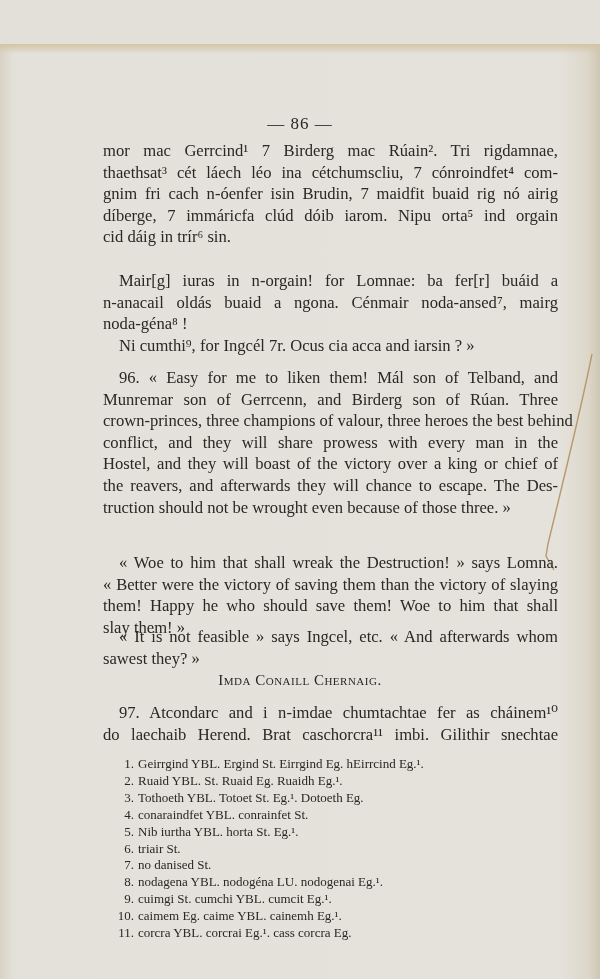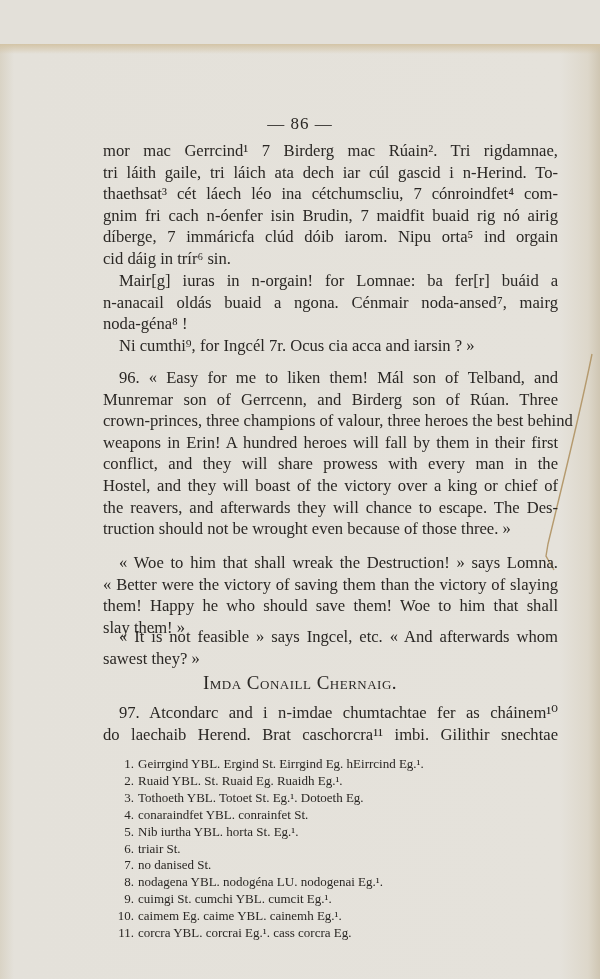--- a/index.html
+++ b/index.html
@@ -29,21 +29,21 @@
   .body {
     position: absolute; left: 103px; width: 455px;
     font-size: 16.6px; line-height: 21.6px;
   }
   .line { white-space: nowrap; display: block; text-align: justify; text-align-last: justify; }
   .line.last { text-align-last: left; }
   .indent { padding-left: 16px; }
   .it { }
   .heading {
     position: absolute; top: 571px; left: 0; width: 600px; text-align: center;
-    font-size: 19px; letter-spacing: 0.5px; font-variant: small-caps;
+    font-size: 15px; letter-spacing: 0.5px; font-variant: small-caps;
   }
   .notes {
     position: absolute; left: 112px; top: 663px; width: 360px;
     font-size: 13px; line-height: 16.9px;
   }
   .note { white-space: nowrap; }
   .note .num { display: inline-block; width: 22px; text-align: right; margin-right: 4px; }
 </style>
 </head>
 <body>
@@ -52,42 +52,40 @@
   <div class="topband"></div>
 
   <svg class="curl" viewBox="0 0 60 240">
     <path d="M52 10 C 40 70, 20 150, 8 200 L 6 212 L 14 226" stroke="#b59a6e" stroke-width="1.4" fill="none"></path>
   </svg>
 
   <div class="page-number">— 86 —</div>
 
   <div class="body" style="top:96px;">
     <span class="line">mor mac Gerrcind¹ 7 Birderg mac Rúain². Tri rigdamnae,</span>
-    <span class="line">tri láith gaile, tri láich ata dech iar cúl gascid i n-Herind. To-</span>
     <span class="line">thaethsat³ cét láech léo ina cétchumscliu, 7 cónroindfet⁴ com-</span>
     <span class="line">gnim fri cach n-óenfer isin Brudin, 7 maidfit buaid rig nó airig</span>
     <span class="line">díberge, 7 immáricfa clúd dóib iarom. Nipu orta⁵ ind orgain</span>
     <span class="line last">cid dáig in trír⁶ sin.</span>
   </div>
 
   <div class="body" style="top:226px;">
     <span class="line indent">Mair[g] iuras in n-orgain! for Lomnae: ba fer[r] buáid a</span>
     <span class="line">n-anacail oldás buaid a ngona. Cénmair noda-ansed⁷, mairg</span>
     <span class="line last">noda-géna⁸ !</span>
   </div>
 
   <div class="body" style="top:291px;">
     <span class="line last indent">Ni cumthi⁹, for Ingcél 7r. Ocus cia acca and iarsin ? »</span>
   </div>
 
   <div class="body it" style="top:323px;">
     <span class="line indent">96. « Easy for me to liken them! Mál son of Telband, and</span>
     <span class="line">Munremar son of Gerrcenn, and Birderg son of Rúan. Three</span>
     <span class="line">crown-princes, three champions of valour, three heroes the best behind</span>
-    <span class="line">weapons in Erin! A hundred heroes will fall by them in their first</span>
     <span class="line">conflict, and they will share prowess with every man in the</span>
     <span class="line">Hostel, and they will boast of the victory over a king or chief of</span>
     <span class="line">the reavers, and afterwards they will chance to escape. The Des-</span>
     <span class="line last">truction should not be wrought even because of those three. »</span>
   </div>
 
   <div class="body it" style="top:508px;">
     <span class="line indent">« Woe to him that shall wreak the Destruction! » says Lomna.</span>
     <span class="line">« Better were the victory of saving them than the victory of slaying</span>
     <span class="line">them! Happy he who should save them! Woe to him that shall</span>

